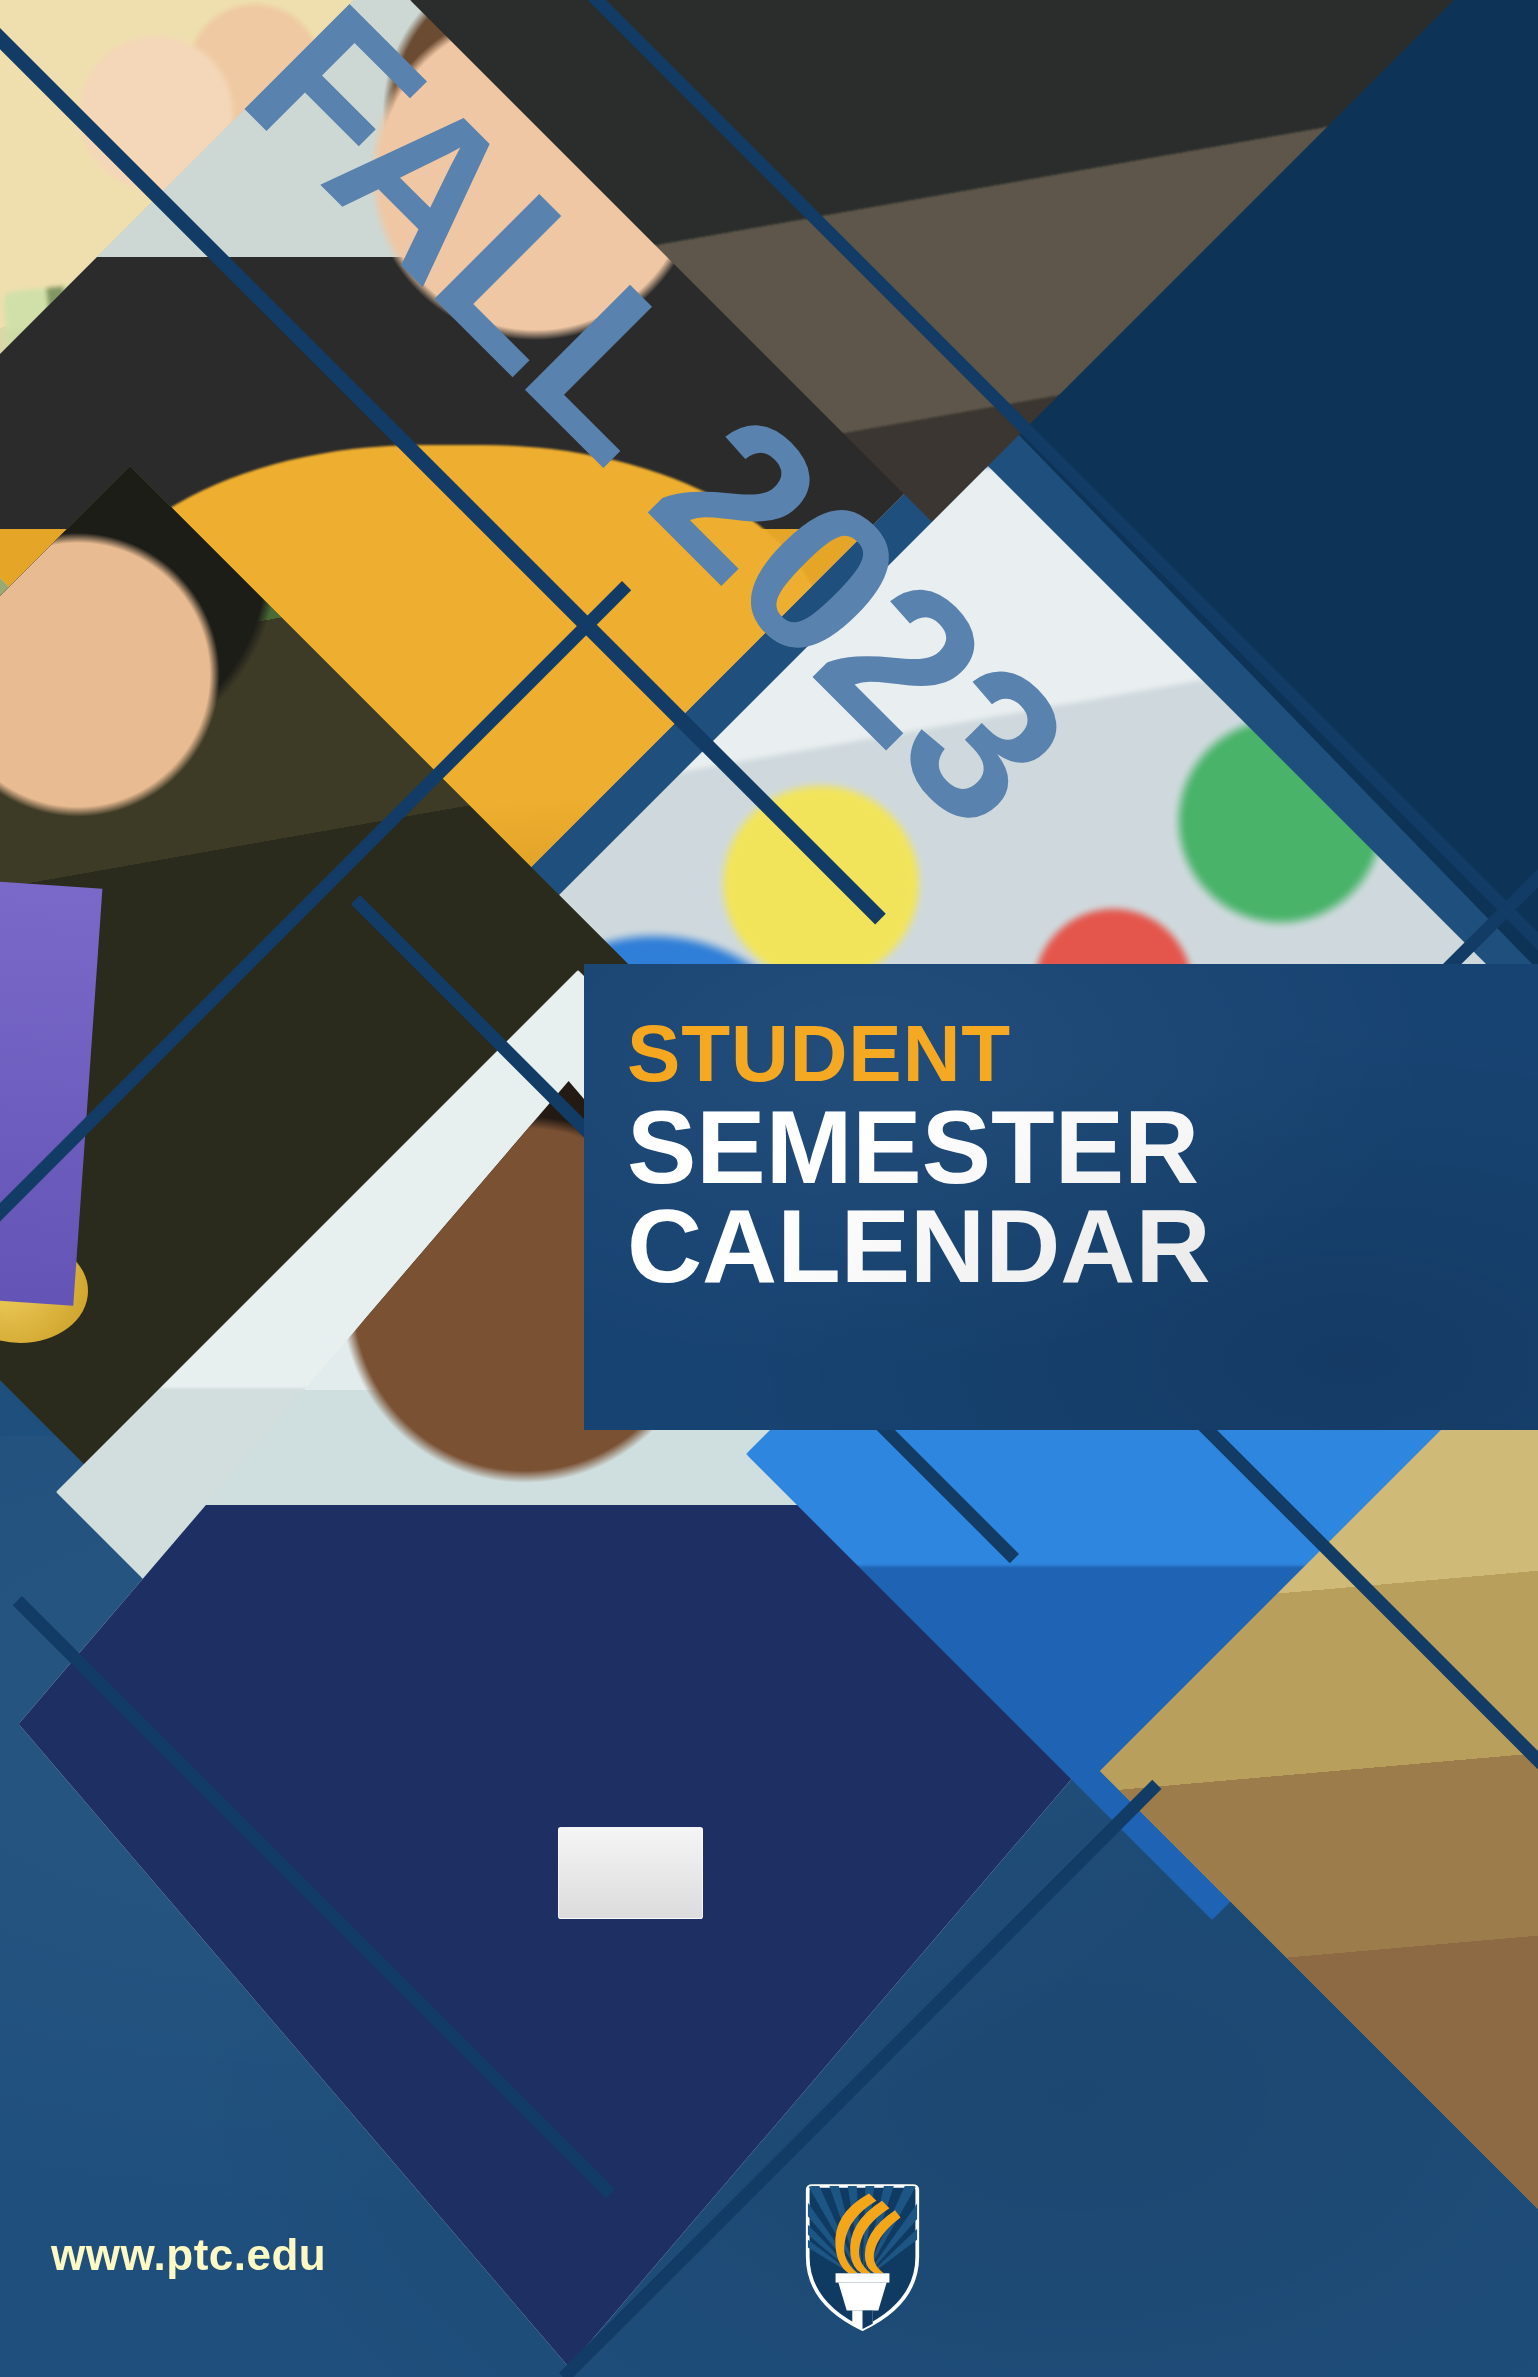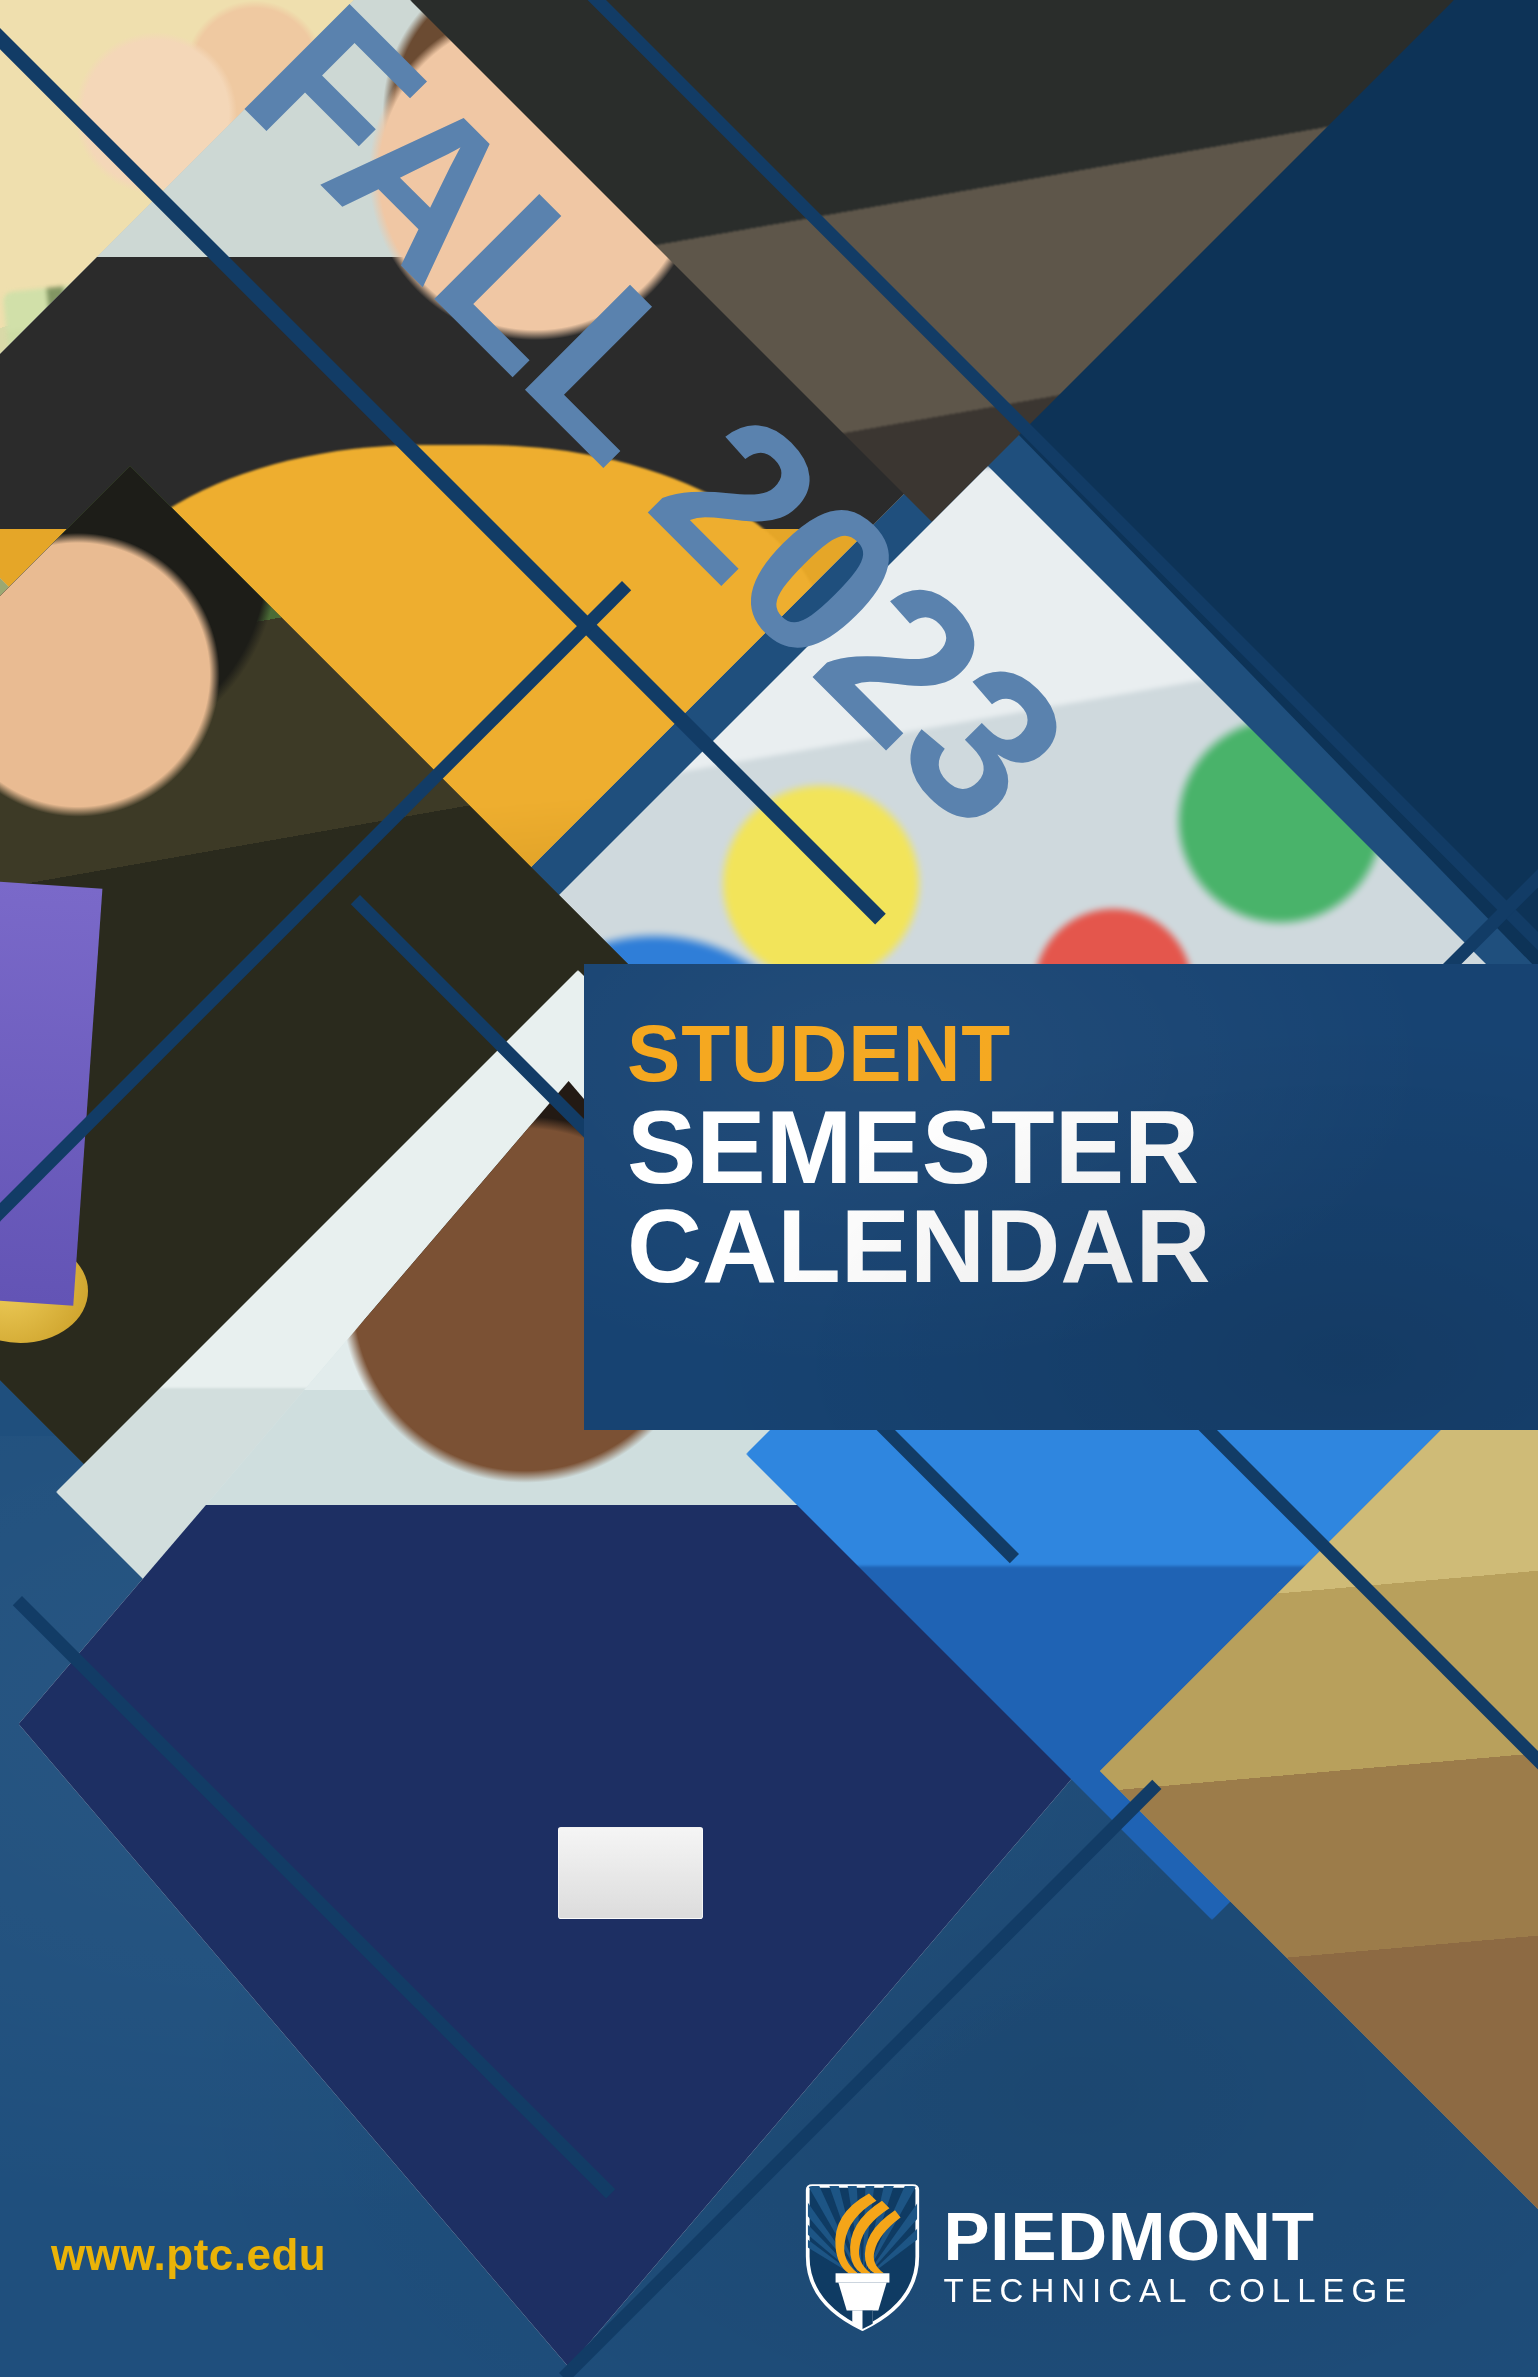--- a/index.html
+++ b/index.html
@@ -184,21 +184,21 @@
     letter-spacing:0.9px;margin:0 0 5.6px 0;
   }
   #title-line2,#title-line3{
     color:#ffffff;font-weight:700;font-size:104px;line-height:.95;
     letter-spacing:0px;margin:0;
   }
 
   
   #site-url{
     position:absolute;left:51px;top:2230px;
-    color:#eab308;font-weight:700;font-size:44px;letter-spacing:0.5px;
+    color:#fef9c3;font-weight:700;font-size:44px;letter-spacing:0.5px;
   }
 
   
   #logo-lockup{
     position:absolute;left:804px;top:2180px;
     display:flex;align-items:center;gap:22.4px;
   }
   #logo-shield{position:relative;width:117px;height:155px;flex:0 0 auto;}
   #logo-wordmark{display:flex;flex-direction:column;justify-content:center;}
   #logo-name{
@@ -319,20 +319,16 @@
 
         <g clip-path="url(#shieldClip)">
           <rect x="34" y="100" width="58" height="10" fill="#ffffff"></rect>
           <path d="M37 110 L89 110 L80 140 L46 140 Z" fill="#ffffff"></path>
           <rect x="52" y="140" width="22" height="22" fill="#ffffff"></rect>
           <rect x="63" y="140" width="11" height="22" fill="#0f3b63"></rect>
         </g>
       </svg>
     </div>
 
-    <div id="logo-wordmark">
-      <div id="logo-name">PIEDMONT</div>
-      <div id="logo-sub">TECHNICAL COLLEGE</div>
-    </div>
   </div>
 
 </div>
 
 
 </body></html>

